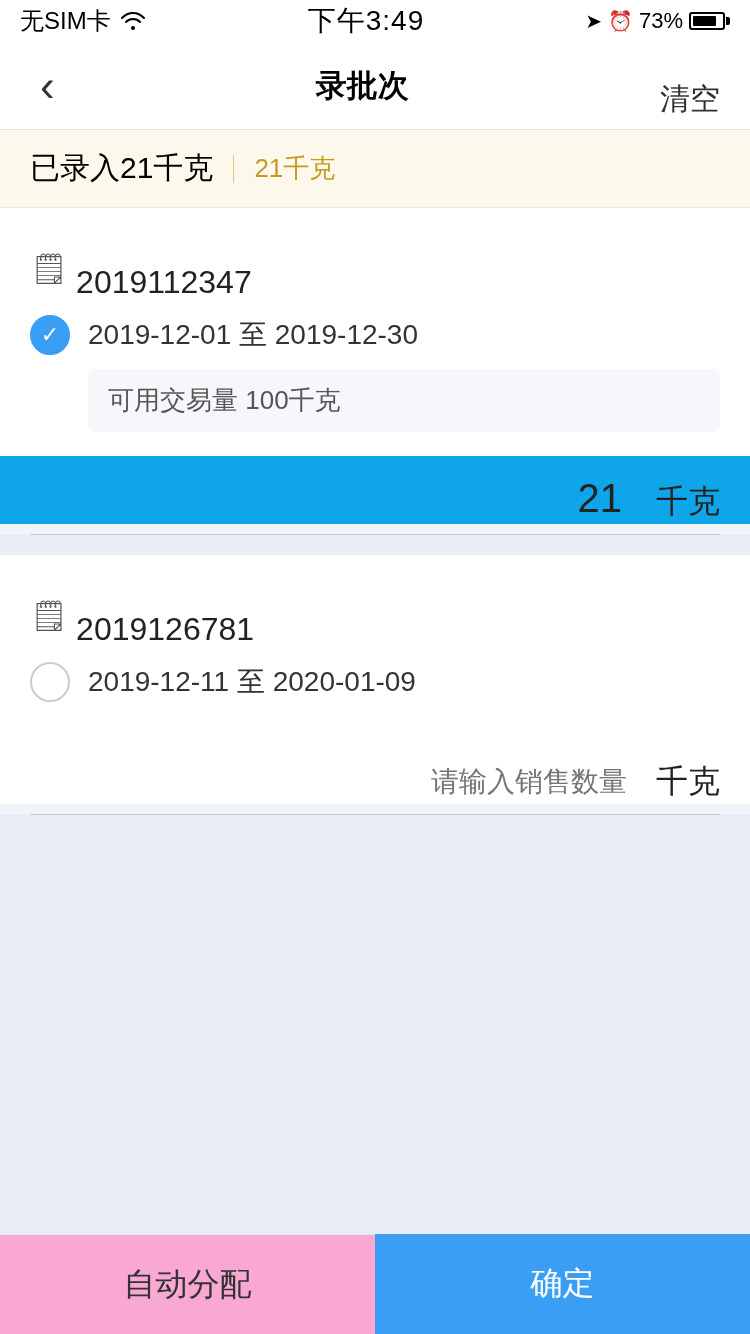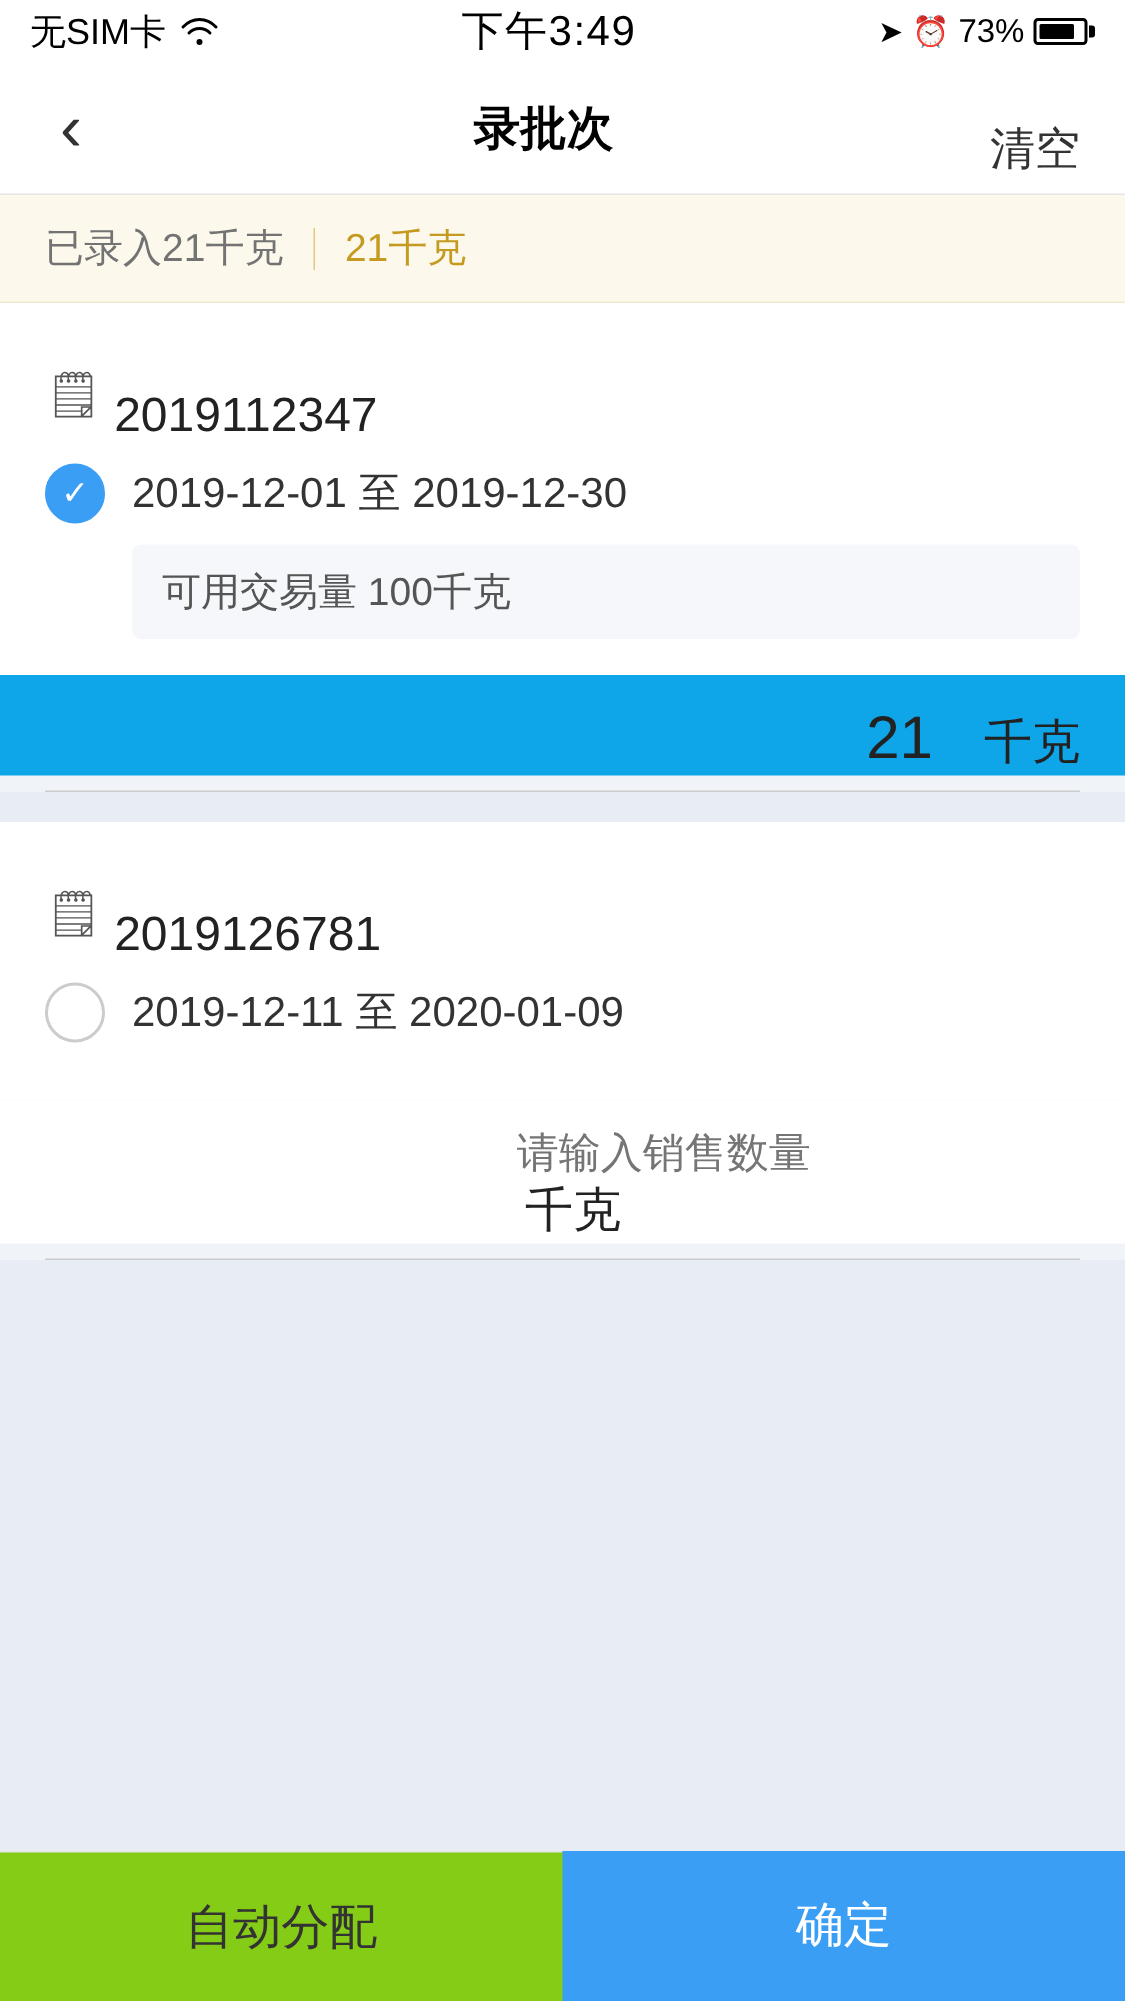--- a/index.html
+++ b/index.html
@@ -106,22 +106,22 @@
     .info-banner {
       width: 750px;
       background: #fdf8ec;
       padding: 18px 30px;
       display: flex;
       align-items: center;
       gap: 0;
       border-bottom: 1px solid #f0e8cc;
     }
     .info-banner-text {
-      font-size: 26px;
-      color: #737373;
+      font-size: 30px;
+      color: #000000;
     }
     .info-banner-divider {
       width: 1px;
       height: 28px;
       background: #c49a20;
       margin: 0 20px;
       opacity: 0.5;
     }
     .info-banner-value {
       font-size: 26px;
@@ -229,21 +229,20 @@
     }
 
     
     .input-row {
       display: flex;
       align-items: center;
       padding: 20px 30px 0 30px;
       background: #fff;
       justify-content: flex-end;
       gap: 0;
-      flex-direction: column;
     }
     .sales-input {
       border: none;
       outline: none;
       font-size: 28px;
       color: #bbb;
       text-align: right;
       flex: 1;
       background: transparent;
     }
@@ -259,21 +258,21 @@
     .bottom-bar {
       width: 750px;
       height: 100px;
       display: flex;
       position: fixed;
       bottom: 0;
       left: 0;
     }
     .btn-auto {
       flex: 1;
-      background: #84cc16;
+      background: #f9a8d4;
       border: none;
       font-size: 32px;
       color: #333;
       cursor: pointer;
       border-top: 1px solid #e5e5e5;
     }
     .btn-confirm {
       flex: 1;
       background: #3a9ef5;
       border: none;

